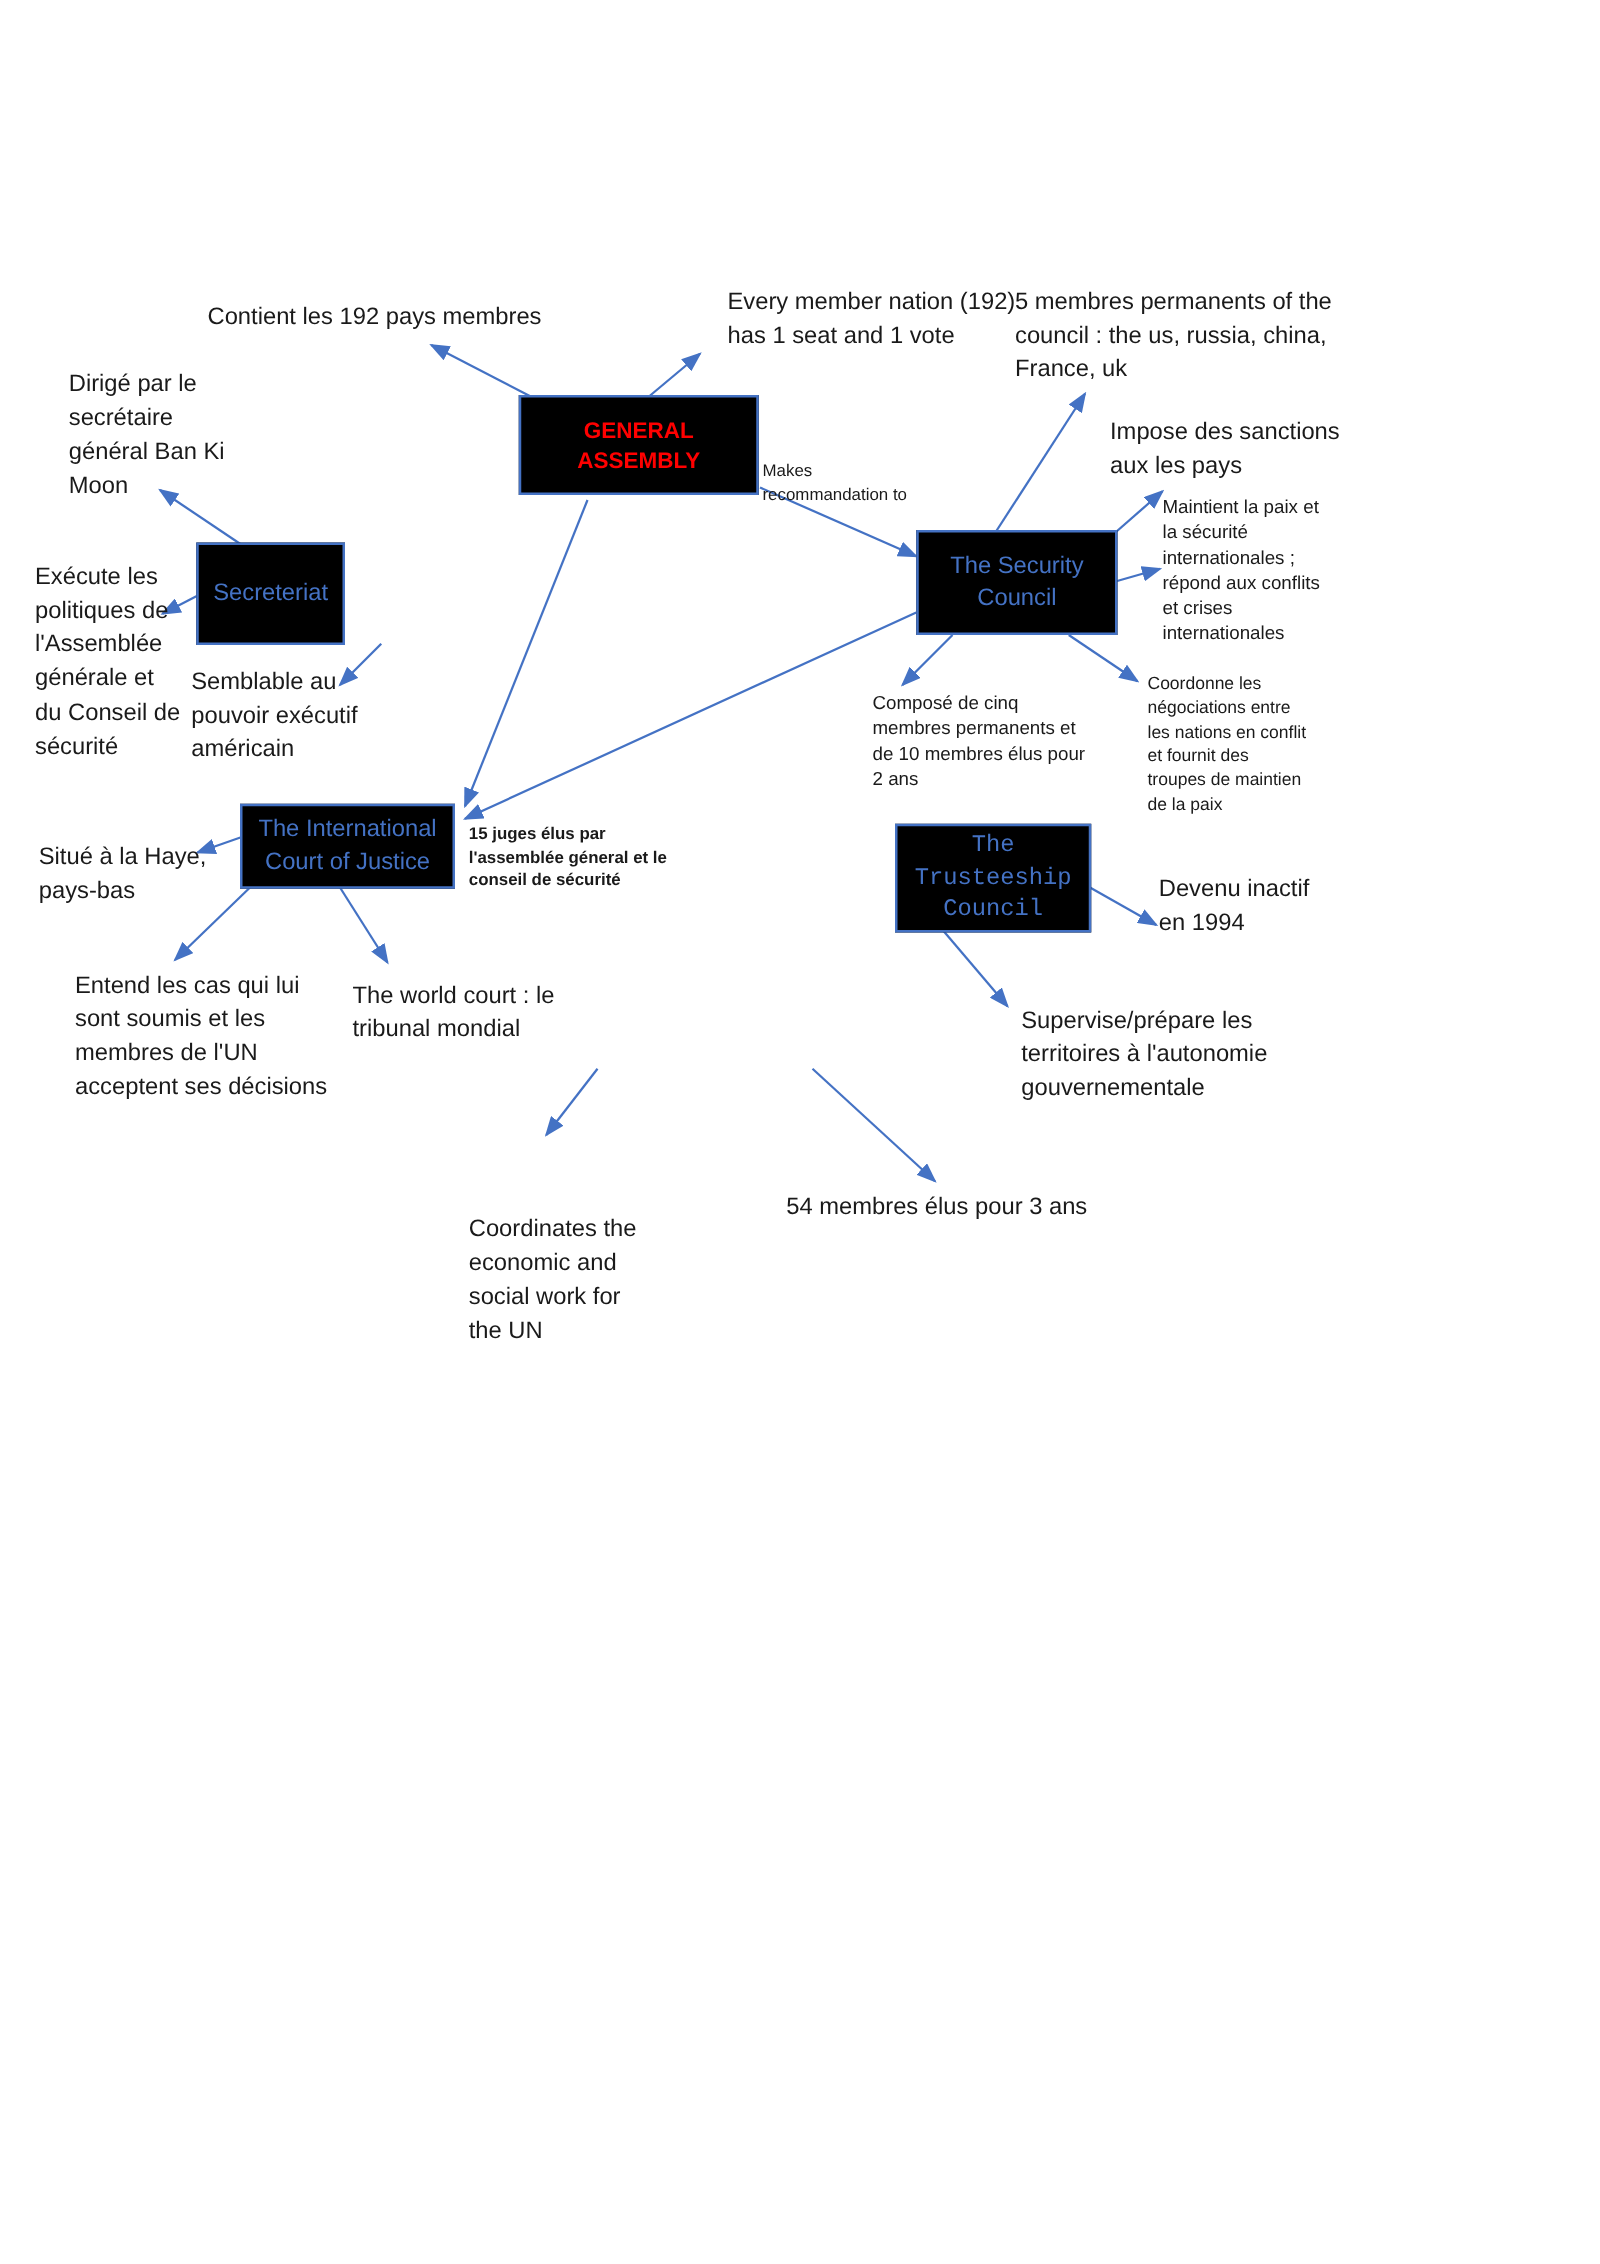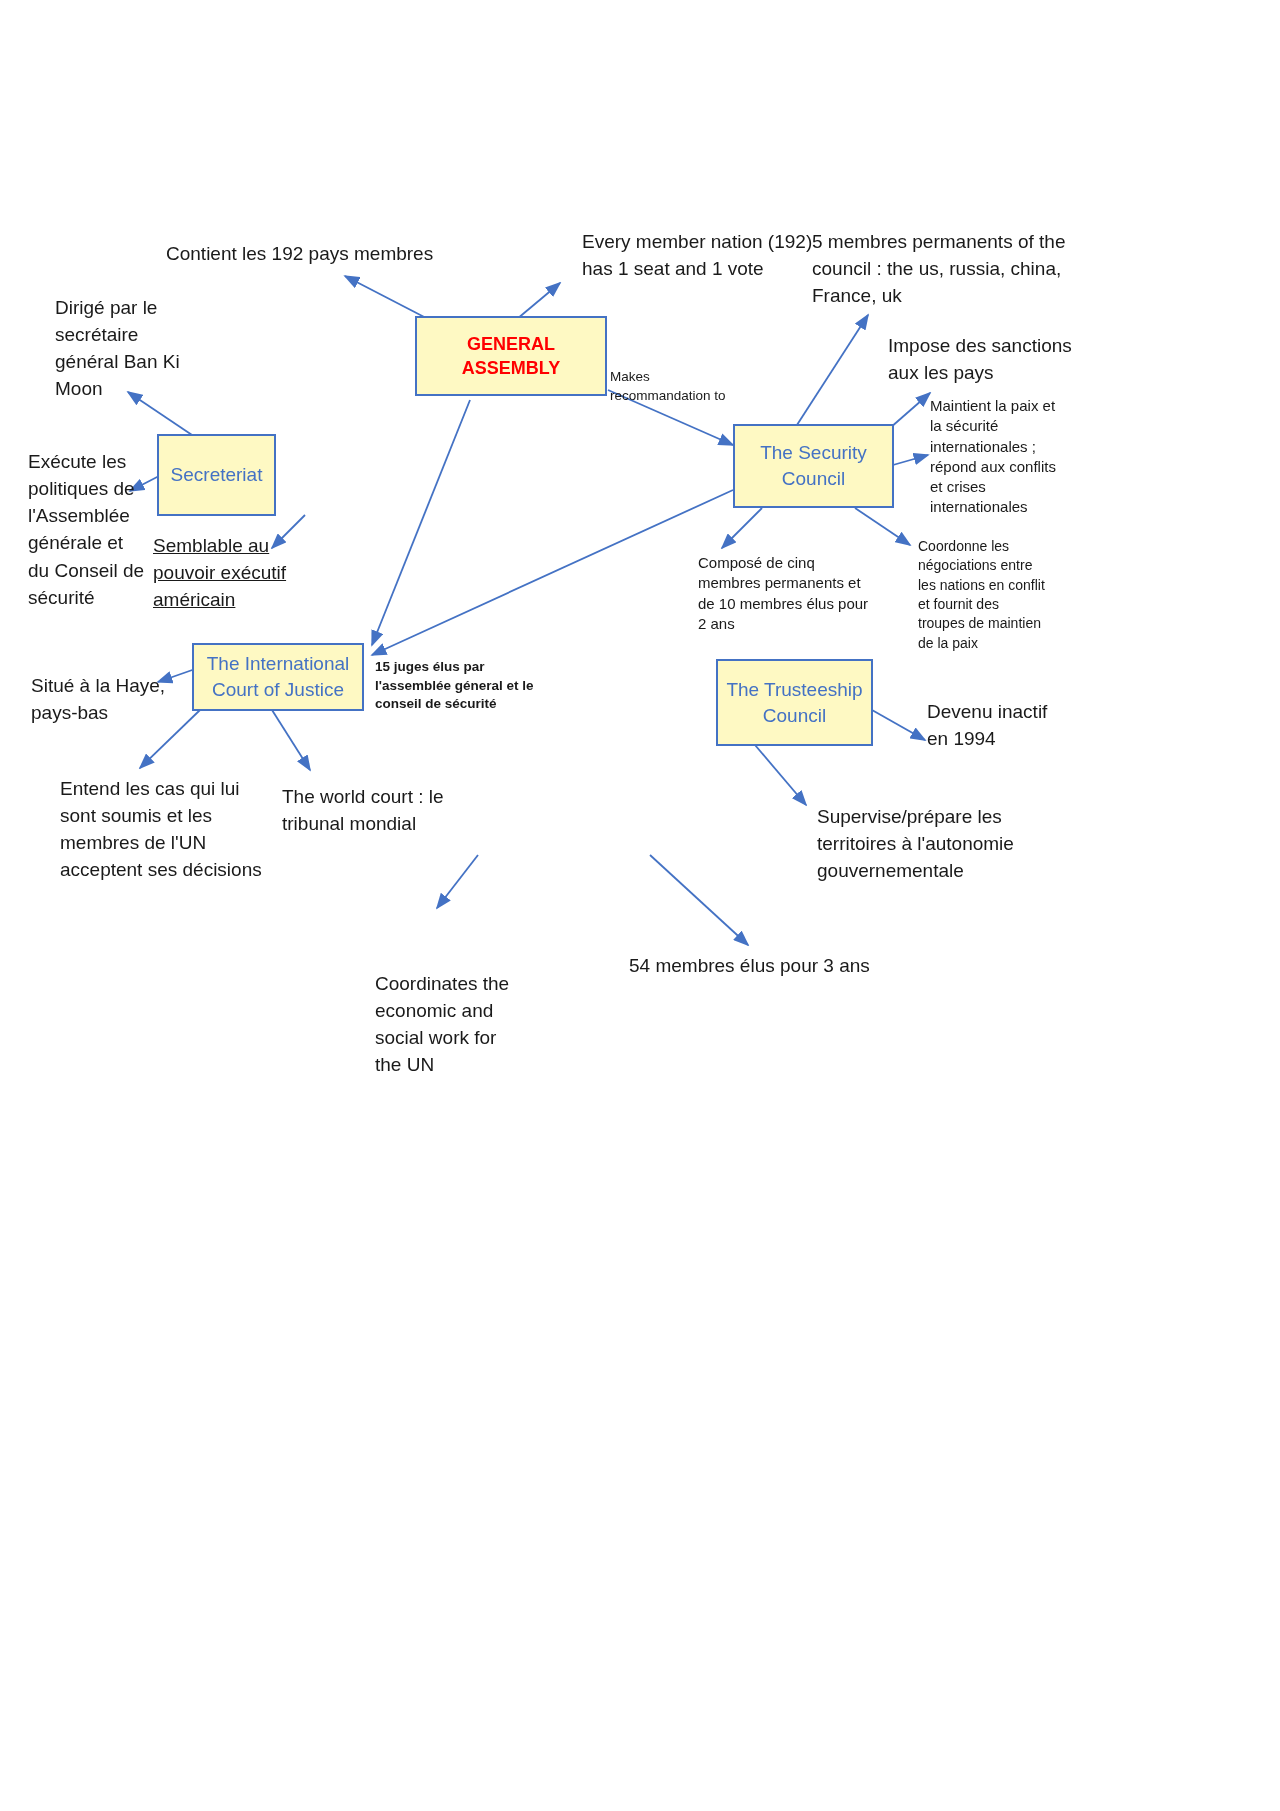--- a/index.html
+++ b/index.html
@@ -21,21 +21,21 @@
     position: absolute;
     left: 0;
     top: 0;
     width: 1280px;
     height: 1811px;
     pointer-events: none;
   }
   .node {
     position: absolute;
     border: 2px solid #4472c4;
-    background: #fef9c3;
+    background: #000000;
     box-sizing: border-box;
     display: flex;
     align-items: center;
     justify-content: center;
     text-align: center;
     color: #4472c4;
     font-size: 19px;
     line-height: 1.35;
     padding: 4px 8px;
   }
@@ -134,21 +134,21 @@
   <div class="node" style="left:733px; top:424px; width:161px; height:84px;">
     <span>The Security
 Council</span>
   </div>
 
   <div class="node" style="left:192px; top:643px; width:172px; height:68px;text-align:center;">
     <span>The International
 Court of Justice</span>
   </div>
 
-  <div class="node" style="left:716px; top:659px; width:157px; height:87px;">
+  <div class="node" style="left:716px; top:659px; width:157px; height:87px;font-family:Liberation Mono, monospace;">
     <span>The Trusteeship
 Council</span>
   </div>
 
 
   <div class="note" style="left:166px; top:240px; width:300px;">Contient les 192 pays membres</div>
 
   <div class="note" style="left:582px; top:228px; width:240px;">Every member nation (192)
 has 1 seat and 1 vote</div>
 
@@ -161,21 +161,21 @@
 général Ban Ki
 Moon</div>
 
   <div class="note" style="left:28px; top:448px; width:135px;">Exécute les
 politiques de
 l'Assemblée
 générale et
 du Conseil de
 sécurité</div>
 
-  <div class="note" style="left:153px; top:532px; width:165px;text-decoration:underline;">Semblable au
+  <div class="note" style="left:153px; top:532px; width:165px;">Semblable au
 pouvoir exécutif
 américain</div>
 
   <div class="note" style="left:888px; top:332px; width:250px;">Impose des sanctions
 aux les pays</div>
 
   <div class="note small" style="left:930px; top:396px; width:150px;">Maintient la paix et
 la sécurité
 internationales ;
 répond aux conflits

